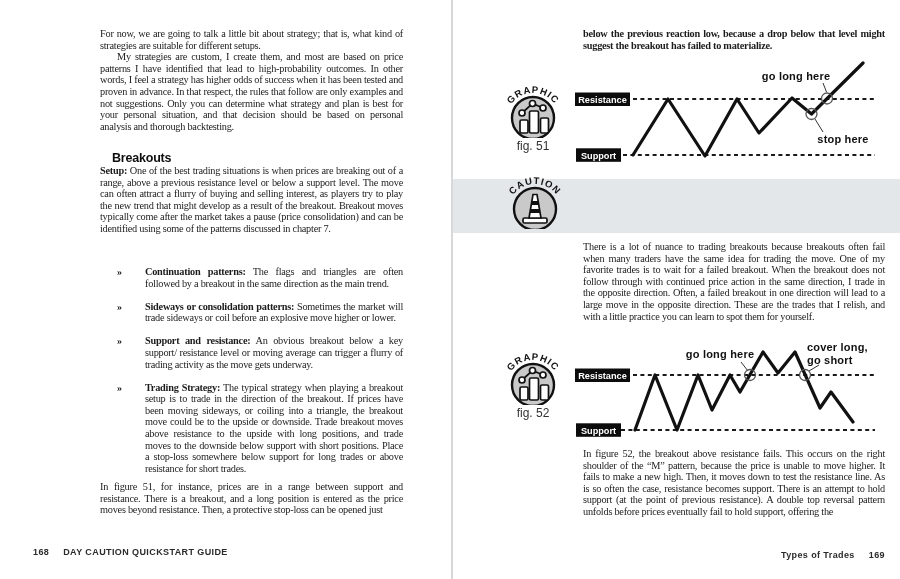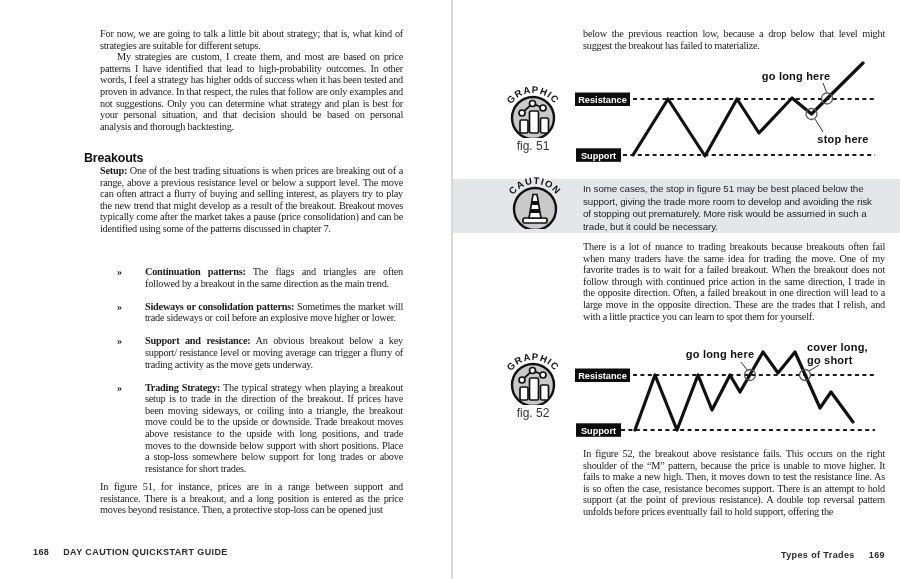--- a/index.html
+++ b/index.html
@@ -7,34 +7,34 @@
          font-family:"Liberation Serif","DejaVu Serif",serif;color:#1c1c1c;}
   .divider{position:absolute;left:451px;top:0;width:2px;height:579px;background:#d8d8d8;}
   .caution-band{position:absolute;left:453px;top:179px;width:447px;height:54px;background:#e3e7ea;}
 
   .body-text{font-size:10.3px;line-height:11.6px;text-align:justify;letter-spacing:-0.25px;}
   p{margin:0;}
   .indent{text-indent:17px;}
 
   .blk{position:absolute;}
   .blk-open{left:100px;top:28px;width:303px;}
-  .blk-heading{left:84px;top:151px;width:303px;}
+  .blk-heading{left:112px;top:151px;width:303px;}
   .blk-setup{left:100px;top:165px;width:303px;}
   .blk-bullets{left:100px;top:266px;width:303px;}
   .blk-closing{left:100px;top:481px;width:303px;}
 
   h2.section{font-family:"Liberation Sans","DejaVu Sans",sans-serif;font-size:12.5px;margin:0;color:#0e0e0e;letter-spacing:-0.2px;}
   .lead{font-weight:700;}
 
   ul.bullets{list-style:none;margin:0;padding:0 0 0 17px;}
   ul.bullets li{position:relative;padding-left:28px;margin-bottom:11.5px;}
   ul.bullets li:last-child{margin-bottom:0;}
   ul.bullets .marker{position:absolute;left:0;top:0;font-size:10px;font-weight:700;color:#1c1c1c;}
 
-  .blk-rintro{left:583px;top:28px;width:302px;}
+  .blk-rintro{left:583px;top:28px;width:302px;font-weight:bold;}
   .blk-nuance{left:583px;top:241px;width:302px;}
   .blk-para52{left:583px;top:448px;width:302px;}
 
   .caution-text{position:absolute;left:583px;top:183px;width:299px;
     font-family:"Liberation Sans","DejaVu Sans",sans-serif;font-size:9.8px;line-height:12.6px;
     color:#232323;text-align:left;letter-spacing:-0.1px;}
 
   .figsvg{position:absolute;overflow:visible;}
   #fig51-svg{left:575px;top:60px;}
   #fig52-svg{left:575px;top:335px;}
@@ -160,21 +160,20 @@
       <circle cx="32" cy="44" r="21" class="badge-circle"></circle>
       <g>
         <rect x="20" y="53" width="24" height="5" rx="1.5" class="icon-white"></rect>
         <path d="M26 53 L30 29.5 L34 29.5 L38 53 Z" class="icon-white"></path>
         <path d="M28.9 36 L35.1 36 L35.8 40 L28.2 40 Z" class="icon-fill"></path>
         <path d="M27.5 44 L36.5 44 L37.2 48 L26.8 48 Z" class="icon-fill"></path>
       </g>
       <text class="arc-text" text-anchor="middle"><textPath href="#arcC" startOffset="50%">CAUTION</textPath></text>
     </svg>
   </div>
-  <div class="caution-text">In some cases, the stop in figure 51 may be best placed below the support, giving the trade more room to develop and avoiding the risk of stopping out prematurely. More risk would be assumed in such a trade, but it could be necessary.</div>
 
   <div class="blk blk-nuance body-text">
     <p>There is a lot of nuance to trading breakouts because breakouts often fail when many traders have the same idea for trading the move. One of my favorite trades is to wait for a failed breakout. When the breakout does not follow through with continued price action in the same direction, I trade in the opposite direction. Often, a failed breakout in one direction will lead to a large move in the opposite direction. These are the trades that I relish, and with a little practice you can learn to spot them for yourself.</p>
   </div>
 
   <div class="badge" id="badge52">
     <svg width="64" height="64" viewBox="0 0 64 64">
       <defs>
           <path id="arc52" d="M 5 46 A 27 27 0 0 1 59 46" fill="none"></path>
         </defs>

